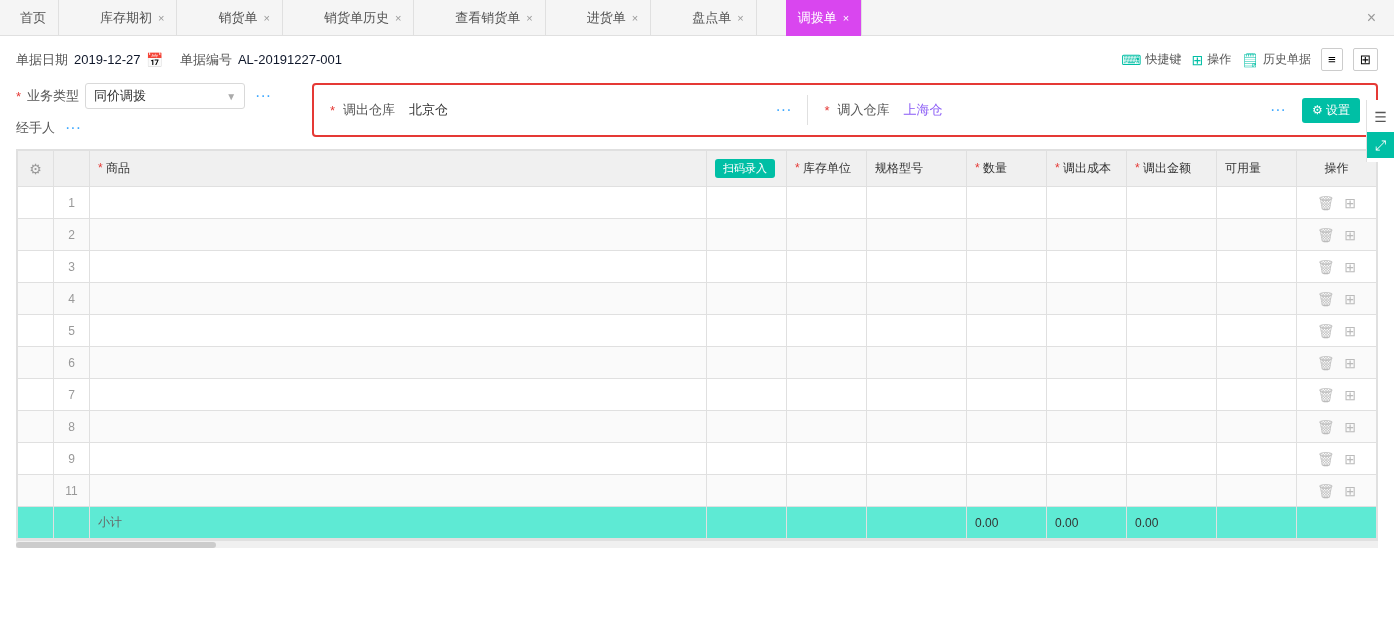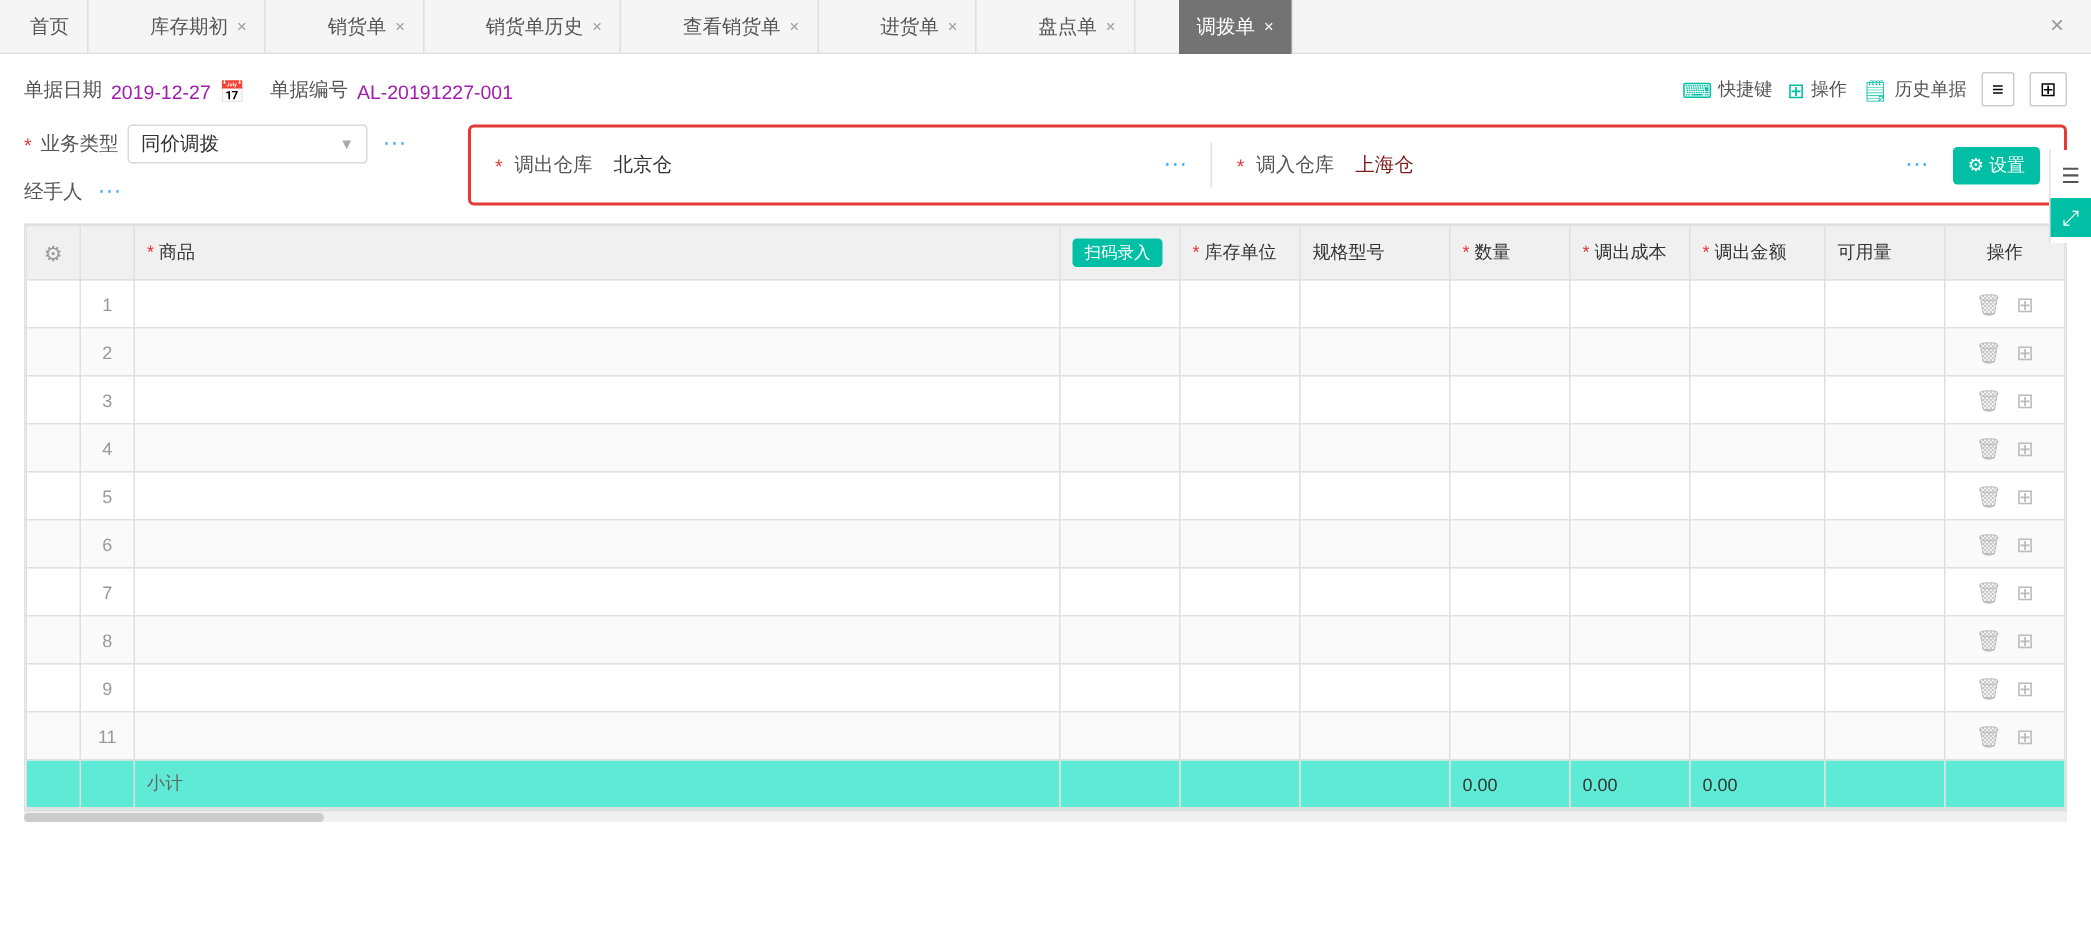--- a/index.html
+++ b/index.html
@@ -27,21 +27,21 @@
       white-space: nowrap;
       position: relative;
     }
     .tab-item .close-icon {
       margin-left: 6px;
       font-size: 11px;
       color: #999;
       cursor: pointer;
     }
     .tab-item.active-green {
-      background: #737373;
+      background: #d946ef;
       color: #fff;
     }
     .tab-item.active-green .close-icon {
       color: #fff;
     }
     .tab-close-btn {
       margin-left: auto;
       padding: 0 10px;
       cursor: pointer;
       font-size: 16px;
@@ -61,29 +61,29 @@
       margin-bottom: 12px;
     }
     .top-bar-left {
       display: flex;
       align-items: center;
       gap: 16px;
       flex: 1;
     }
     .field-group {
       display: flex;
-      align-items: flex-end;
+      align-items: center;
       gap: 6px;
     }
     .field-label {
       color: #555;
       white-space: nowrap;
     }
     .field-value {
-      color: #a21caf;
+      color: #0f172a;
     }
     .calendar-icon {
       color: #00bfa5;
       cursor: pointer;
       font-size: 14px;
     }
     .top-bar-right {
       display: flex;
       align-items: center;
       gap: 10px;
@@ -390,21 +390,21 @@
       <div class="warehouse-field">
         <span class="required-star">*</span>
         <span class="field-label">调出仓库</span>
         <span style="margin-left:6px; color:#333; font-weight:500;">北京仓</span>
         <span class="dots-btn" style="margin-left:auto;">···</span>
       </div>
       <div class="warehouse-divider"></div>
       <div class="warehouse-field">
         <span class="required-star">*</span>
         <span class="field-label">调入仓库</span>
-        <span style="margin-left:6px; color:#7f1d1d; font-weight:500;">上海仓</span>
+        <span style="margin-left:6px; color:#8b5cf6; font-weight:500;">上海仓</span>
         <span class="dots-btn" style="margin-left:auto;">···</span>
       </div>
       <div style="margin-left:16px; display:flex; align-items:center; gap:4px;">
         <button class="btn-settings">
           <span>⚙</span>
           <span>设置</span>
         </button>
       </div>
     </div>
   </div>

